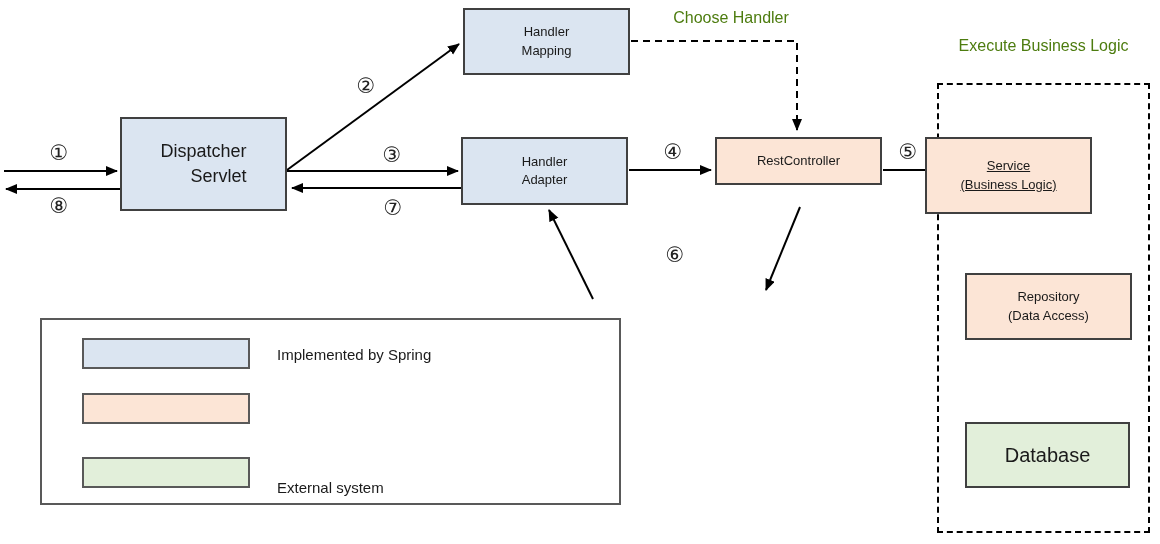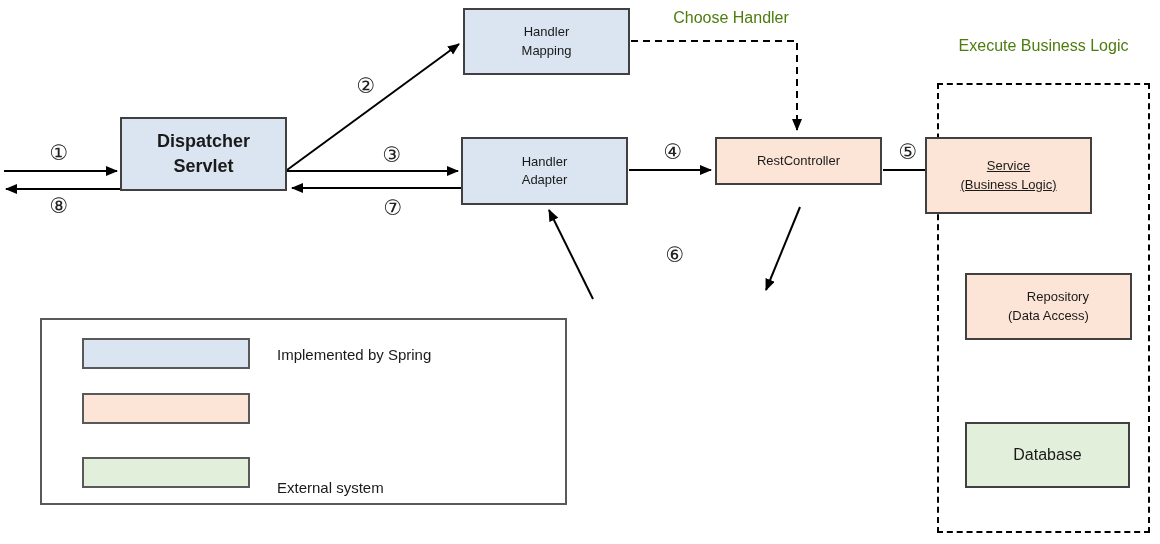--- a/index.html
+++ b/index.html
@@ -27,28 +27,28 @@
     justify-content: center;
     text-align: center;
     font-size: 13px;
     line-height: 1.4;
     white-space: pre-line;
   }
   .fill-spring { background: #dbe5f1; }
   .fill-dev    { background: #fce5d6; }
   .fill-ext    { background: #e2efda; }
 
-  .node-dispatcher { left:120px; top:117px; width:167px; height:74px; font-weight:bold; font-size:18px; }
+  .node-dispatcher { left:120px; top:117px; width:167px; height:94px; font-weight:normal; font-size:18px;text-align:right; }
   .node-handler-mapping { left:463px; top:8px;  width:167px; height:67px; }
   .node-handler-adapter { left:461px; top:137px; width:167px; height:68px; }
   .node-rest-controller { left:715px; top:137px; width:167px; height:48px; }
   .node-response-entity { left:592px; top:273px; width:168px; height:50px; }
   .node-service    { left:925px; top:137px; width:167px; height:77px;text-decoration:underline; }
-  .node-repository { left:965px; top:273px; width:167px; height:67px;text-align:right; }
-  .node-database   { left:965px; top:422px; width:165px; height:66px; font-size:16px; }
+  .node-repository { left:965px; top:273px; width:167px; height:67px; }
+  .node-database   { left:965px; top:422px; width:165px; height:66px; font-size:20px; }
 
   .group-box {
     position: absolute;
     left: 937px; top: 83px;
     width: 213px; height: 450px;
     border: 2px dashed #000000;
     box-sizing: border-box;
   }
   .note {
     position: absolute;
@@ -72,21 +72,21 @@
   .step-3 { left: 392px; top: 155px; }
   .step-4 { left: 673px; top: 152px; }
   .step-5 { left: 908px; top: 152px; }
   .step-6 { left: 675px; top: 255px; }
   .step-7 { left: 393px; top: 208px; }
   .step-8 { left: 59px;  top: 206px; }
 
   .legend {
     position: absolute;
     left: 40px; top: 318px;
-    width: 527px; height: 187px;
+    width: 581px; height: 187px;
     border: 2px solid #595959;
     box-sizing: border-box;
   }
   .legend .swatch {
     position: absolute;
     left: 40px;
     width: 168px; height: 31px;
     border: 2px solid #595959;
     box-sizing: border-box;
   }

